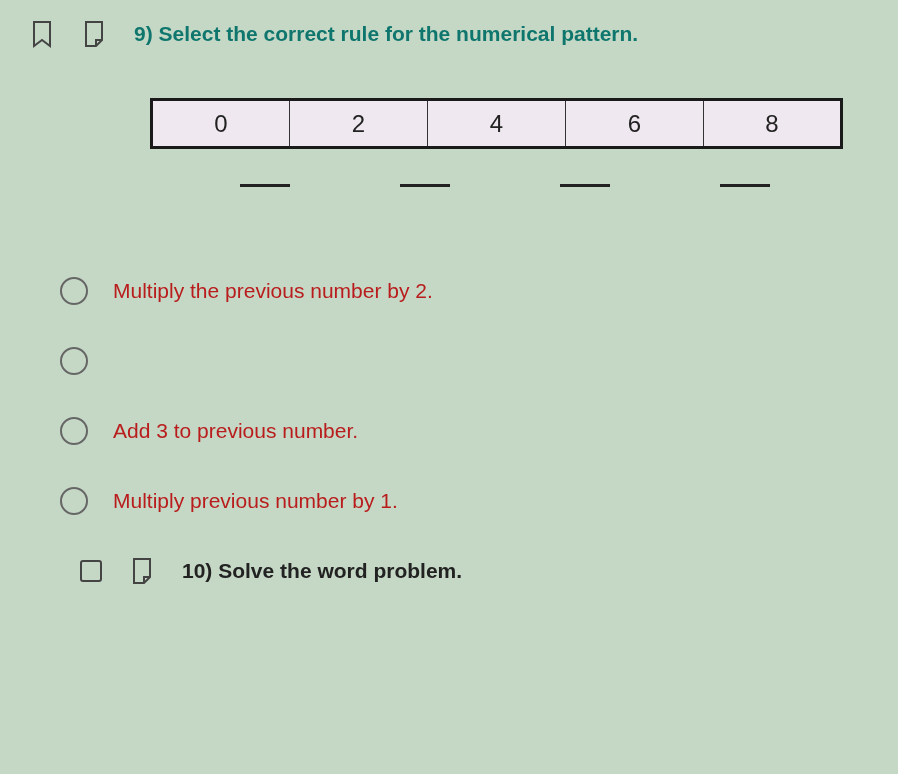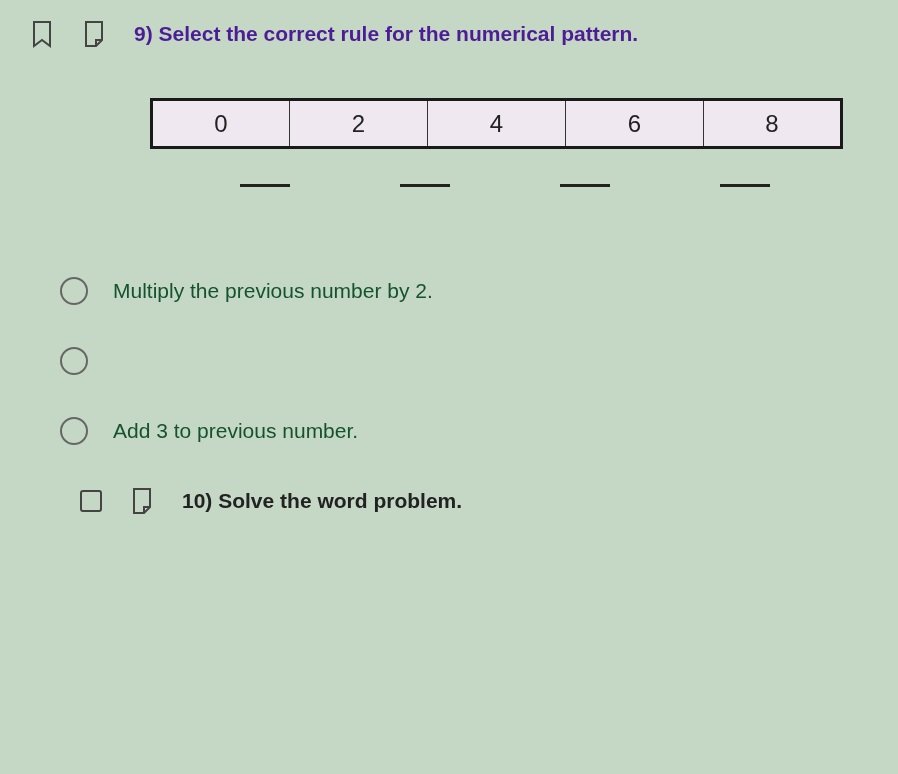--- a/index.html
+++ b/index.html
@@ -32,21 +32,21 @@
     .note-icon {
       width: 24px;
       height: 28px;
       stroke: #444;
       stroke-width: 2;
       fill: none;
     }
     .question-text {
       font-size: 21px;
       font-weight: bold;
-      color: #4c1d95;
+      color: #0f766e;
     }
     .pattern-table {
       margin-left: 120px;
       margin-bottom: 35px;
       border-collapse: collapse;
       border: 3px solid #1a1a1a;
     }
     .pattern-table td {
       border: 1px solid #333;
       background: #f0e8f0;
@@ -79,21 +79,21 @@
     .radio {
       width: 28px;
       height: 28px;
       border: 2px solid #666;
       border-radius: 50%;
       background: transparent;
       flex-shrink: 0;
     }
     .option-text {
       font-size: 21px;
-      color: #14532d;
+      color: #b91c1c;
     }
     .next-question {
       display: flex;
       align-items: center;
       gap: 28px;
       margin-top: 40px;
       margin-left: 50px;
     }
     .checkbox-icon {
       width: 22px;
@@ -148,20 +148,24 @@
     <div class="radio"></div>
     <span class="option-text">Multiply the previous number by 2.</span>
   </div>
   <div class="option-row">
     <div class="radio"></div>
   </div>
   <div class="option-row">
     <div class="radio"></div>
     <span class="option-text">Add 3 to previous number.</span>
   </div>
+  <div class="option-row">
+    <div class="radio"></div>
+    <span class="option-text">Multiply previous number by 1.</span>
+  </div>
 </div>
 
 <div class="next-question">
   <div class="checkbox-icon"></div>
   <svg class="note-icon" viewBox="0 0 24 28">
     <path d="M4 2 L20 2 L20 20 L14 26 L4 26 Z M14 26 L14 20 L20 20"></path>
   </svg>
   <div class="next-question-text">
     <span>10)</span>
     <span>Solve the word problem.</span>

